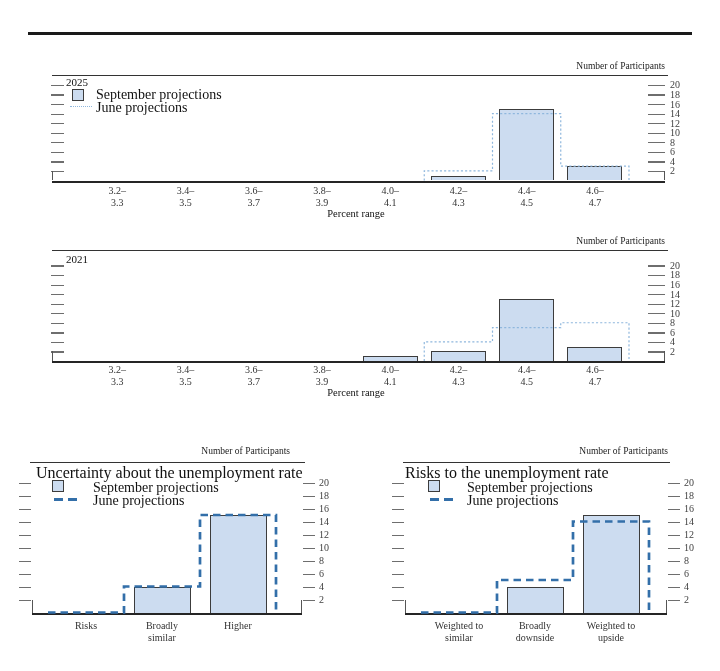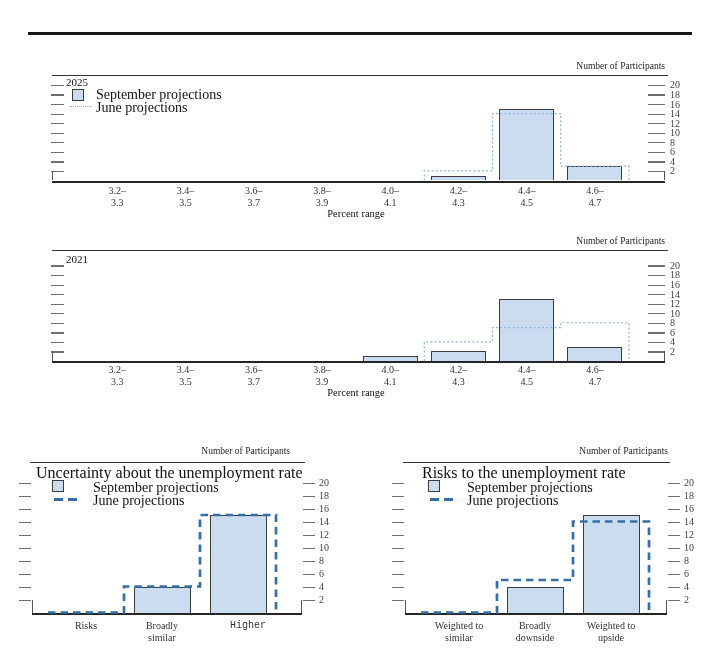--- a/index.html
+++ b/index.html
@@ -197,26 +197,26 @@
       <div class="abs corner" style="left: 301px; top: 599.5px; height: 13px;"></div>
       <div class="abs baseline" style="left: 32px; top: 612.5px; width: 270px;"></div>
       <div class="abs bar" style="left: 133.5px; top: 586.5px; width: 57px; height: 26px; background: rgb(204, 220, 240);"></div>
       <div class="abs bar" style="left: 209.5px; top: 515px; width: 57px; height: 97.5px; background: rgb(204, 220, 240);"></div>
       <svg class="overlay" width="720" height="671" viewBox="0 0 720 671">
         <path d="M 48 612.5 L 48 612.5 L 124 612.5 L 124 586.5 L 200 586.5 L 200 515 L 276 515 L 276 612.5" fill="none" stroke="#336fa9" stroke-width="2.7" stroke-dasharray="7.5 5"></path>
       </svg>
       <div class="abs xlab" style="left: 41px; top: 620px; width: 90px;">Risks</div>
       <div class="abs xlab" style="left: 117px; top: 620px; width: 90px;">Broadly</div>
       <div class="abs xlab" style="left: 117px; top: 632px; width: 90px;">similar</div>
-      <div class="abs xlab" style="left: 203px; top: 620px; width: 90px; font-family: Liberation Mono, monospace;">Higher</div>
+      <div class="abs xlab" style="left: 193px; top: 620px; width: 90px;">Higher</div>
     </div>
   <div id="chart-3">
       <div class="abs nop" style="left: 448px; top: 446px; width: 220px;">Number of Participants</div>
       <div class="abs topline" style="left: 403px; top: 462px; width: 267px;"></div>
-      <div class="abs ctitle" style="left: 422px; top: 464px;">Risks to the unemployment rate</div>
+      <div class="abs ctitle" style="left: 405px; top: 464px;">Risks to the unemployment rate</div>
       <div class="abs" style="left: 428px; top: 480px; width: 12px; height: 12px; background: rgb(204, 220, 240); border: 1px solid rgb(60, 60, 60); box-sizing: border-box;"></div>
       <div class="abs leg-txt" style="left: 467px; top: 480px;">September projections</div>
       <div class="abs" style="left: 430px; top: 498px; width: 9px; height: 3px; background: rgb(51, 111, 169);"></div>
       <div class="abs" style="left: 444px; top: 498px; width: 9px; height: 3px; background: rgb(51, 111, 169);"></div>
       <div class="abs leg-txt" style="left: 467px; top: 493px;">June projections</div>
       <div class="abs tick" style="left: 392px; top: 599.5px; width: 12px;"></div>
       <div class="abs tick" style="left: 668px; top: 599.5px; width: 12px;"></div>
       <div class="abs ylab" style="left: 684px; top: 594px;">2</div>
       <div class="abs tick" style="left: 392px; top: 586.5px; width: 12px;"></div>
       <div class="abs tick" style="left: 668px; top: 586.5px; width: 12px;"></div>

